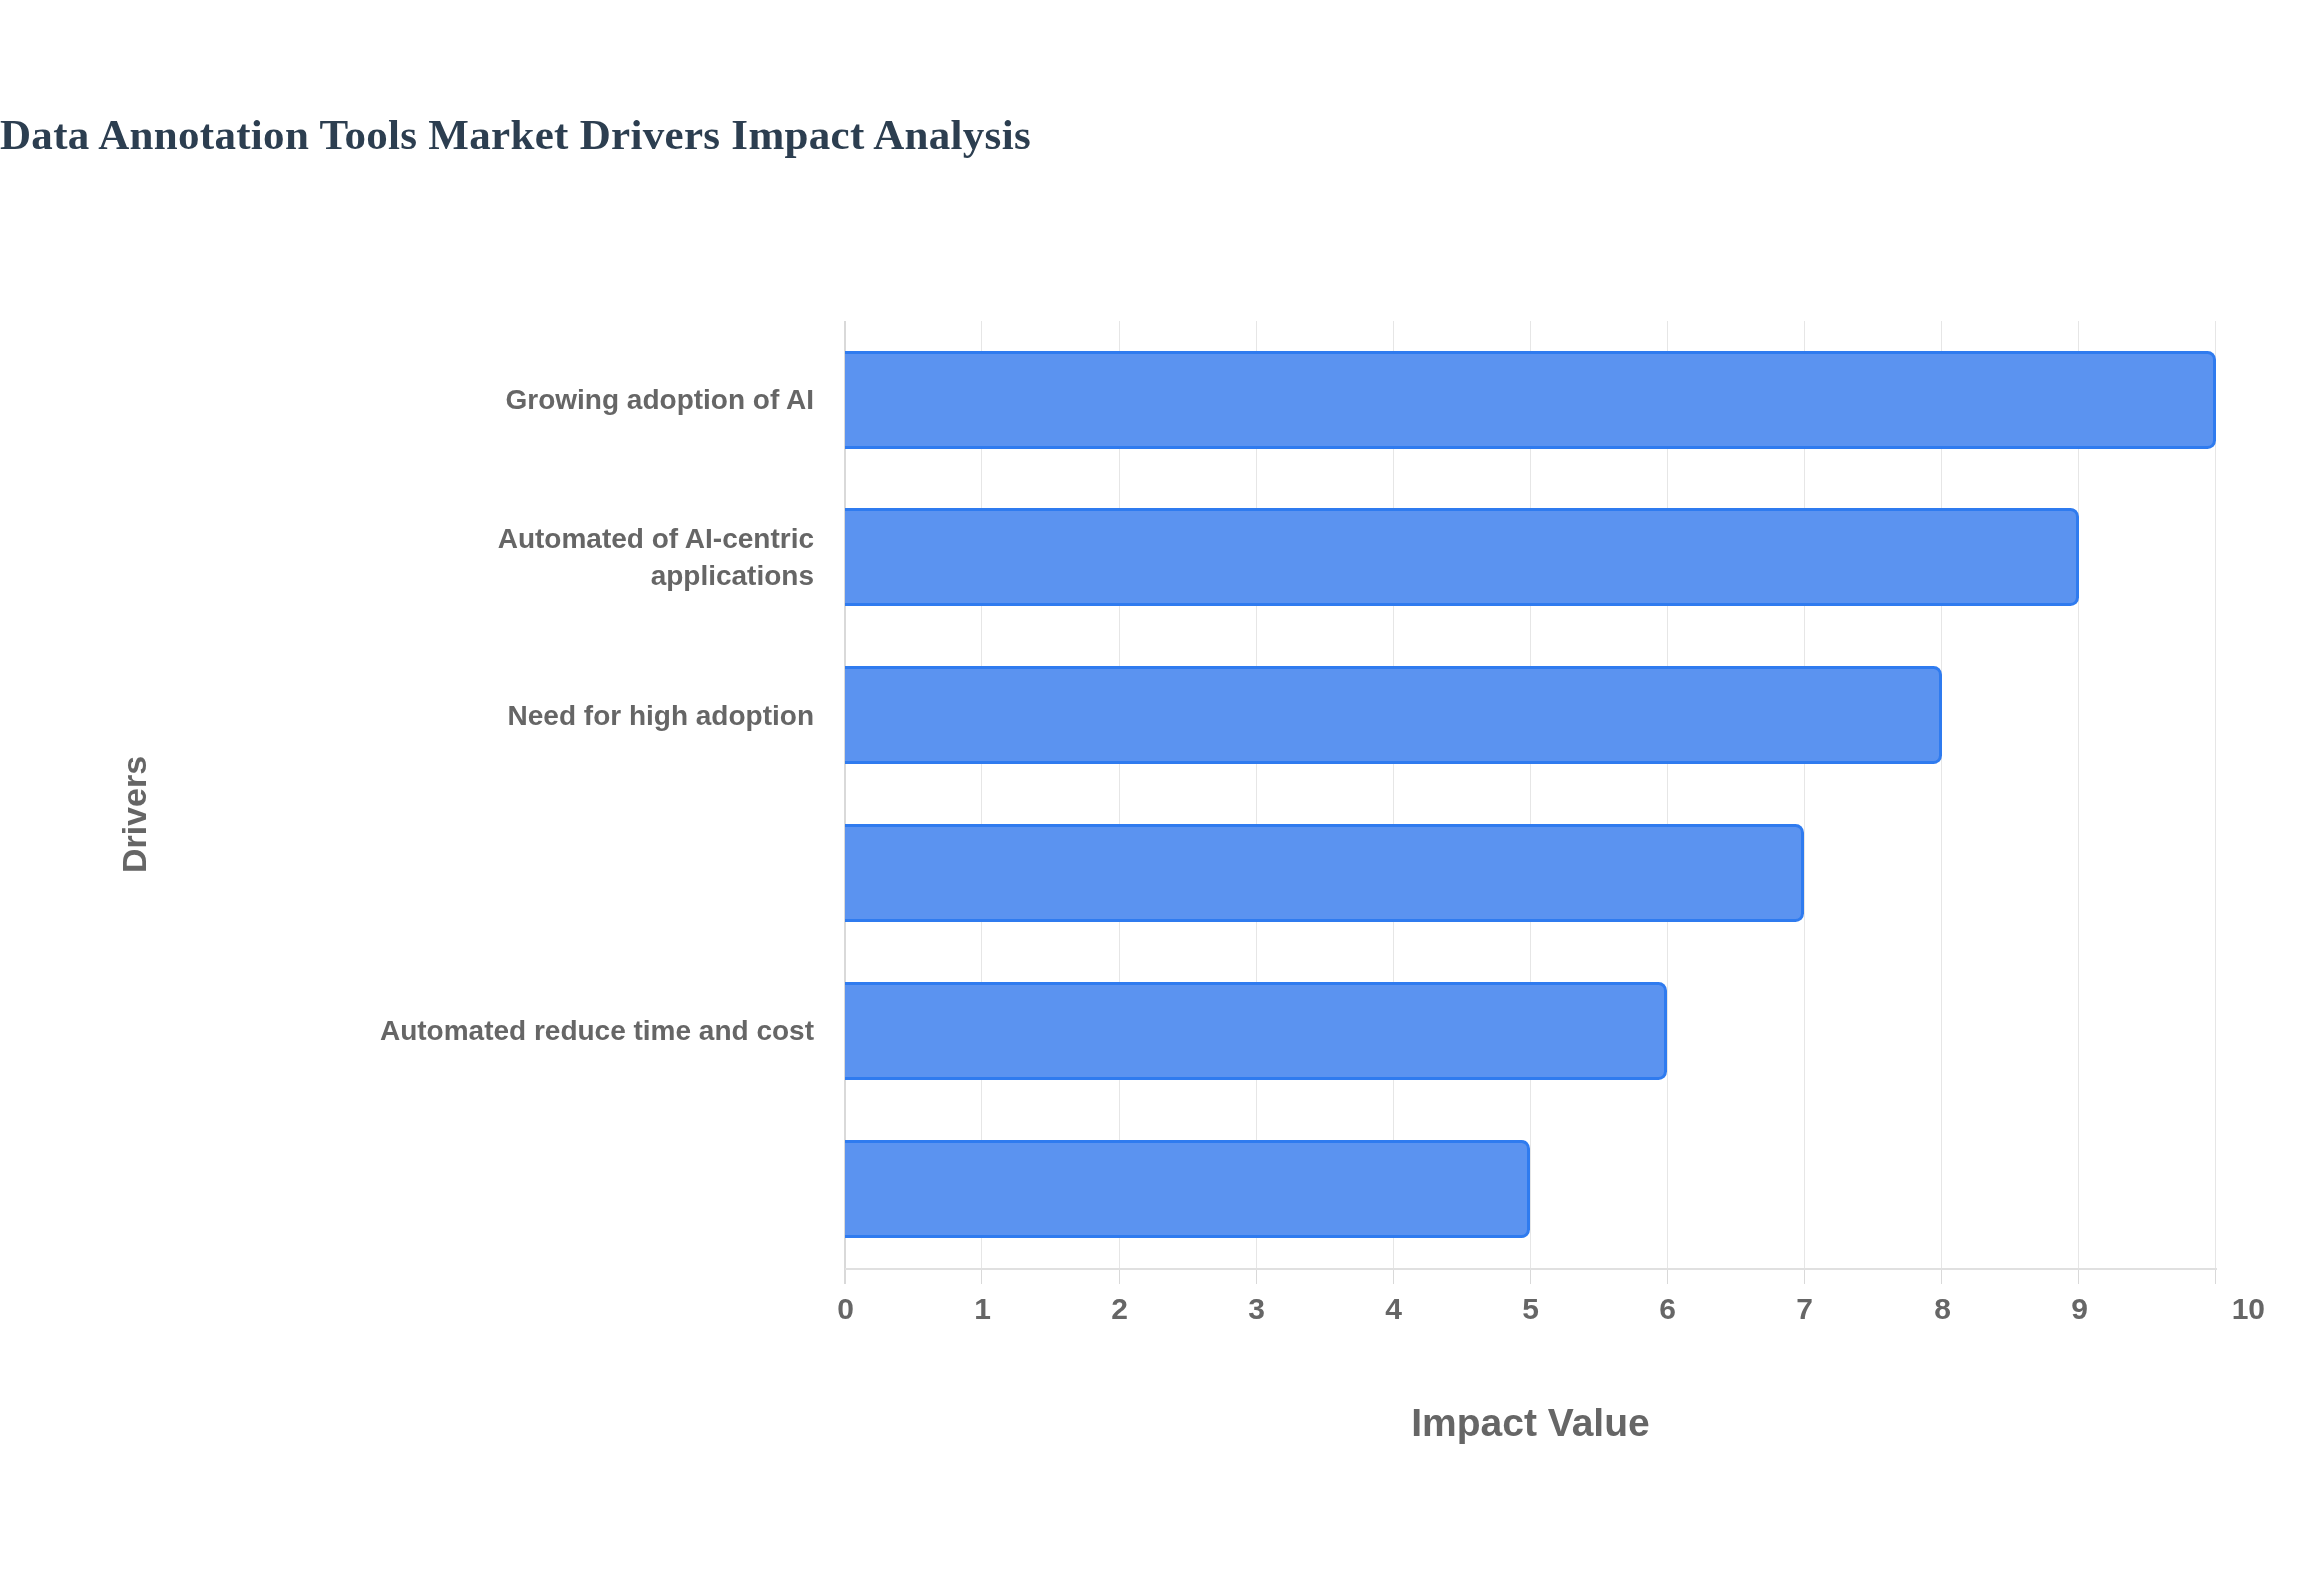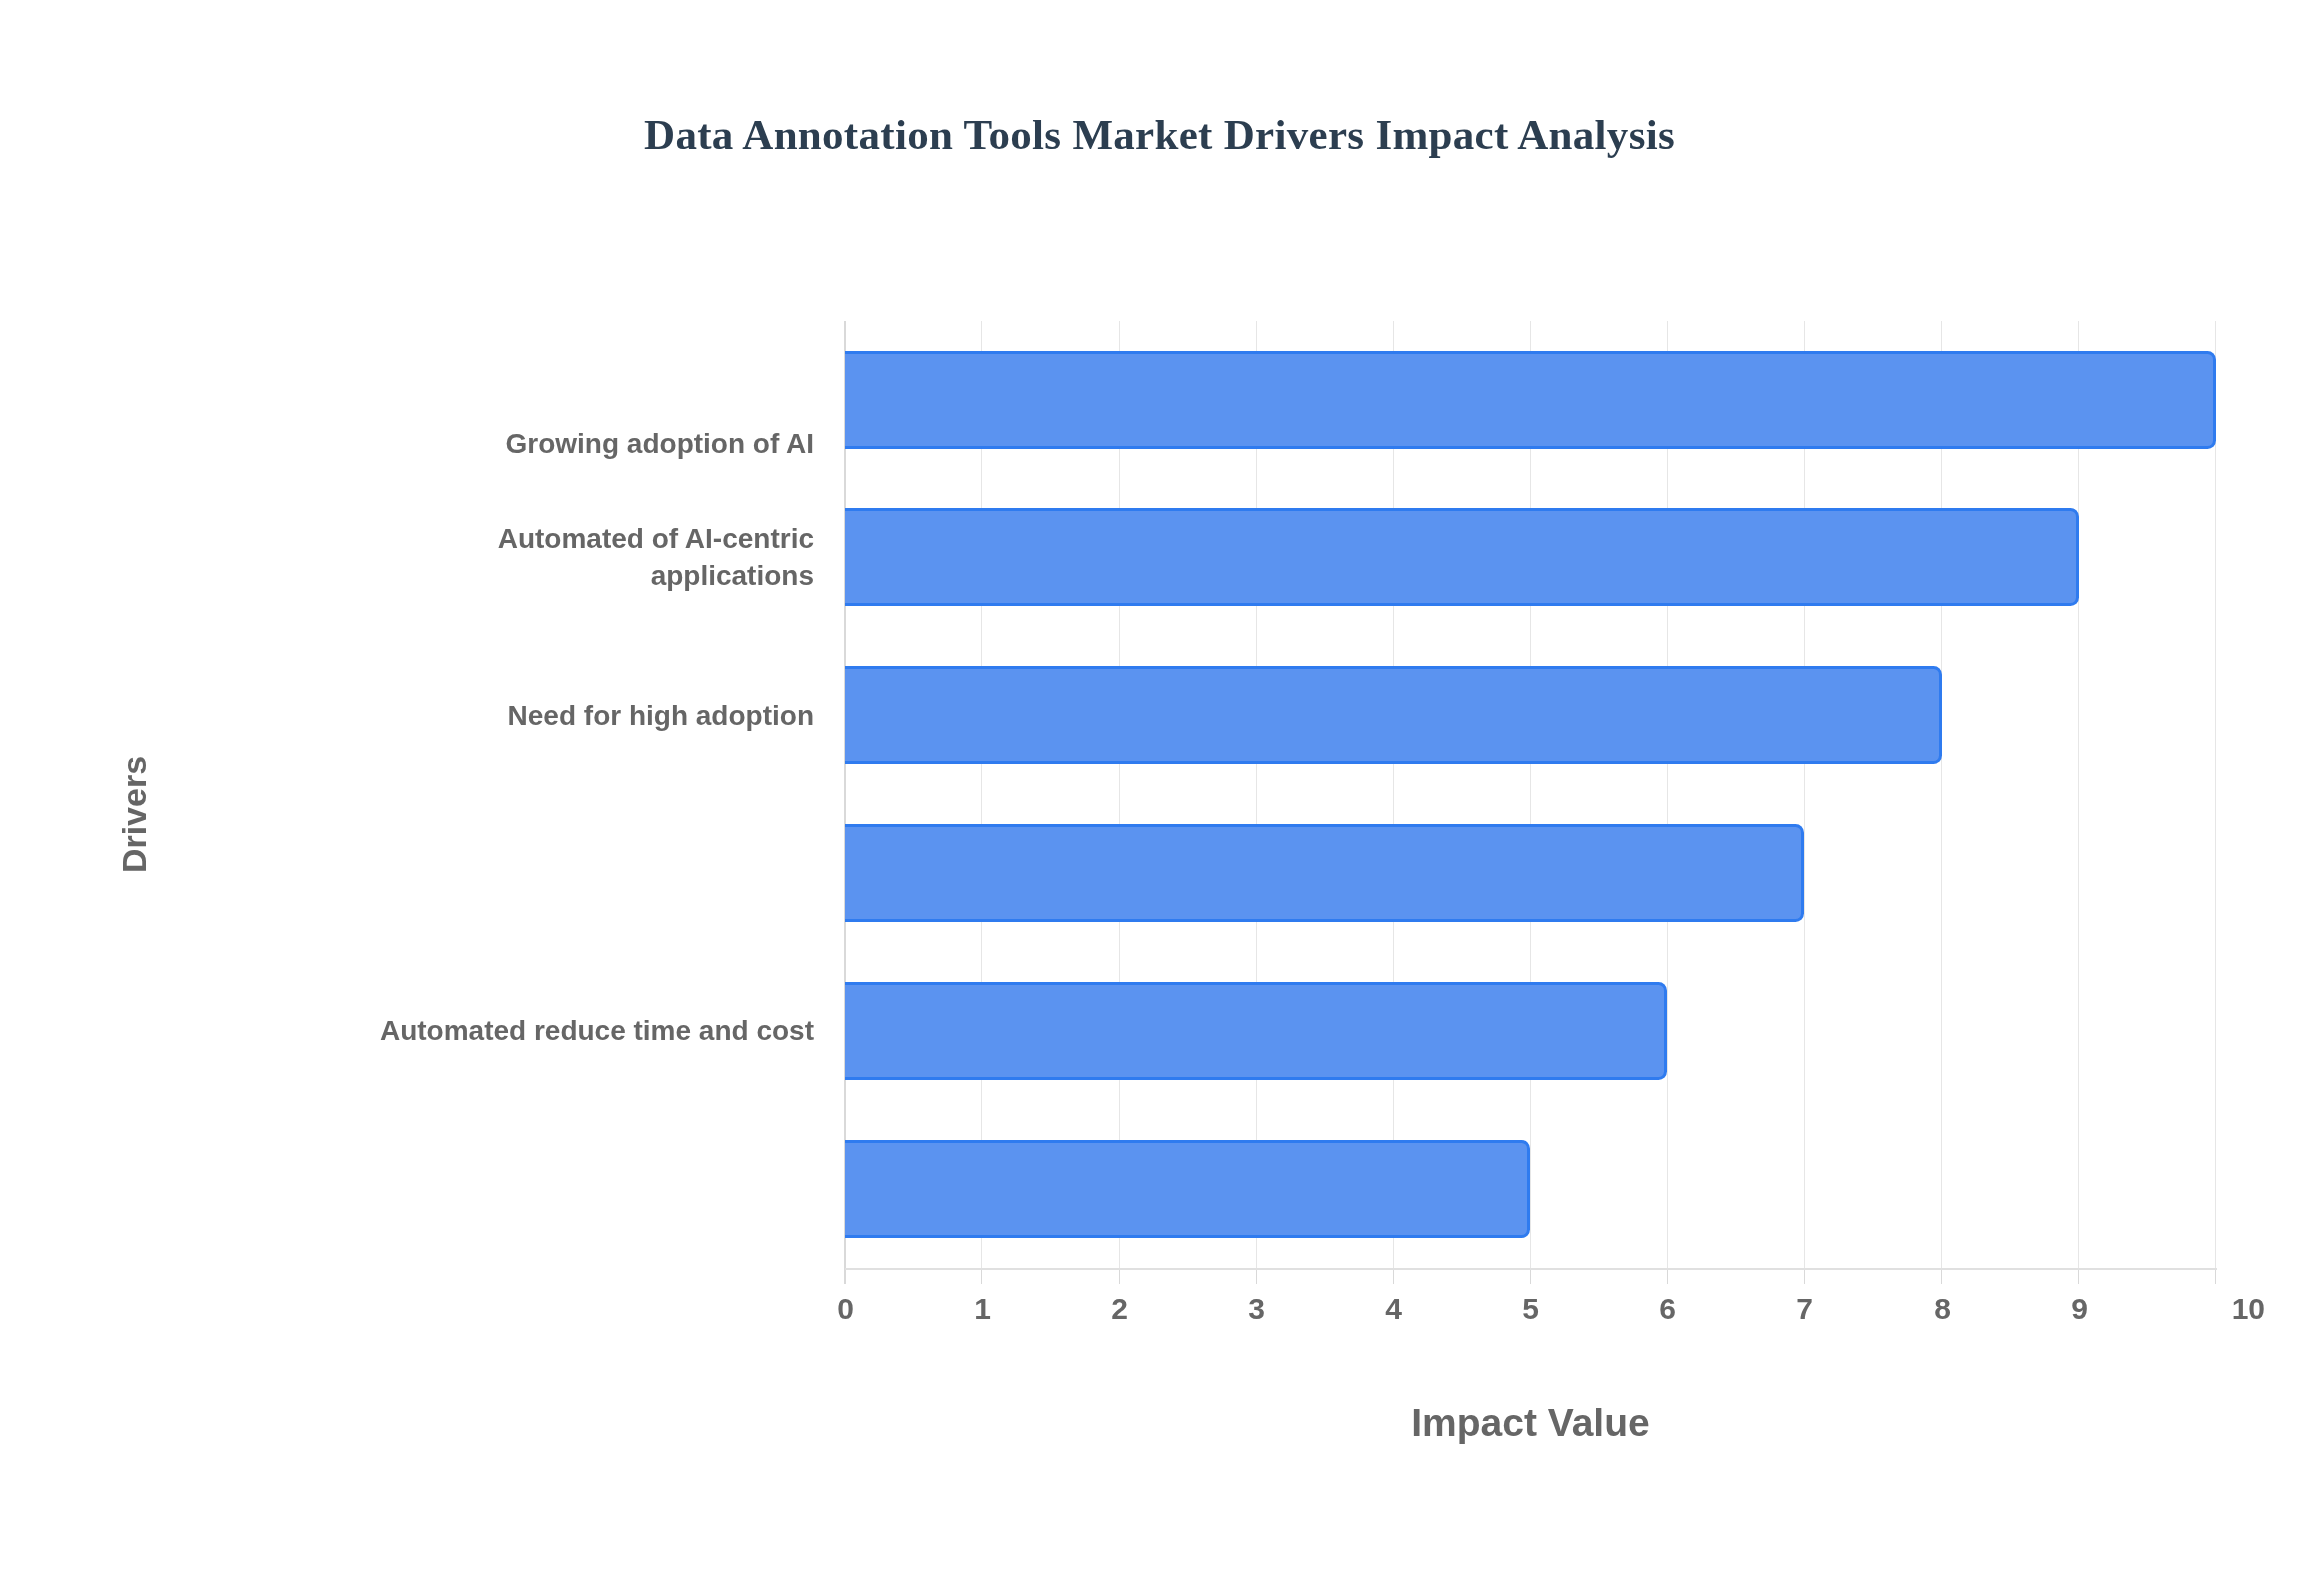--- a/index.html
+++ b/index.html
@@ -23,21 +23,20 @@
     height: 1594px;
     background: #ffffff;
   }
 
   
   #chart-title {
     position: absolute;
     left: 0;
     top: 110px;
     width: 2319px;
-    text-align: center;
     font-family: "Liberation Serif", serif;
     font-weight: bold;
     font-size: 43px;
     color: #2c3e50;
     letter-spacing: 0.3px;
     white-space: nowrap;
   }
 
   
   #plot-area {
@@ -163,21 +162,21 @@
   }
 </style>
 </head>
 <body>
 
 <div id="figure">
 
   <div id="chart-title">Data Annotation Tools Market Drivers Impact Analysis</div>
 
   <div id="y-labels">
-      <div class="y-tick-label" style="top: 60px; margin-top: 44px;">Growing adoption of AI</div>
+      <div class="y-tick-label" style="top: 60px;">Growing adoption of AI</div>
       <div class="y-tick-label" style="top: 199px;">Automated of AI-centric
 applications</div>
       <div class="y-tick-label" style="top: 376px;">Need for high adoption</div>
       <div class="y-tick-label" style="top: 691px;">Automated reduce time and cost</div>
     </div>
 
   <div id="plot-area">
     <div id="gridlines">
         <div class="gridline axis0" style="left: -0.6px;"></div>
         <div class="tickmark" style="left: -0.6px;"></div>

